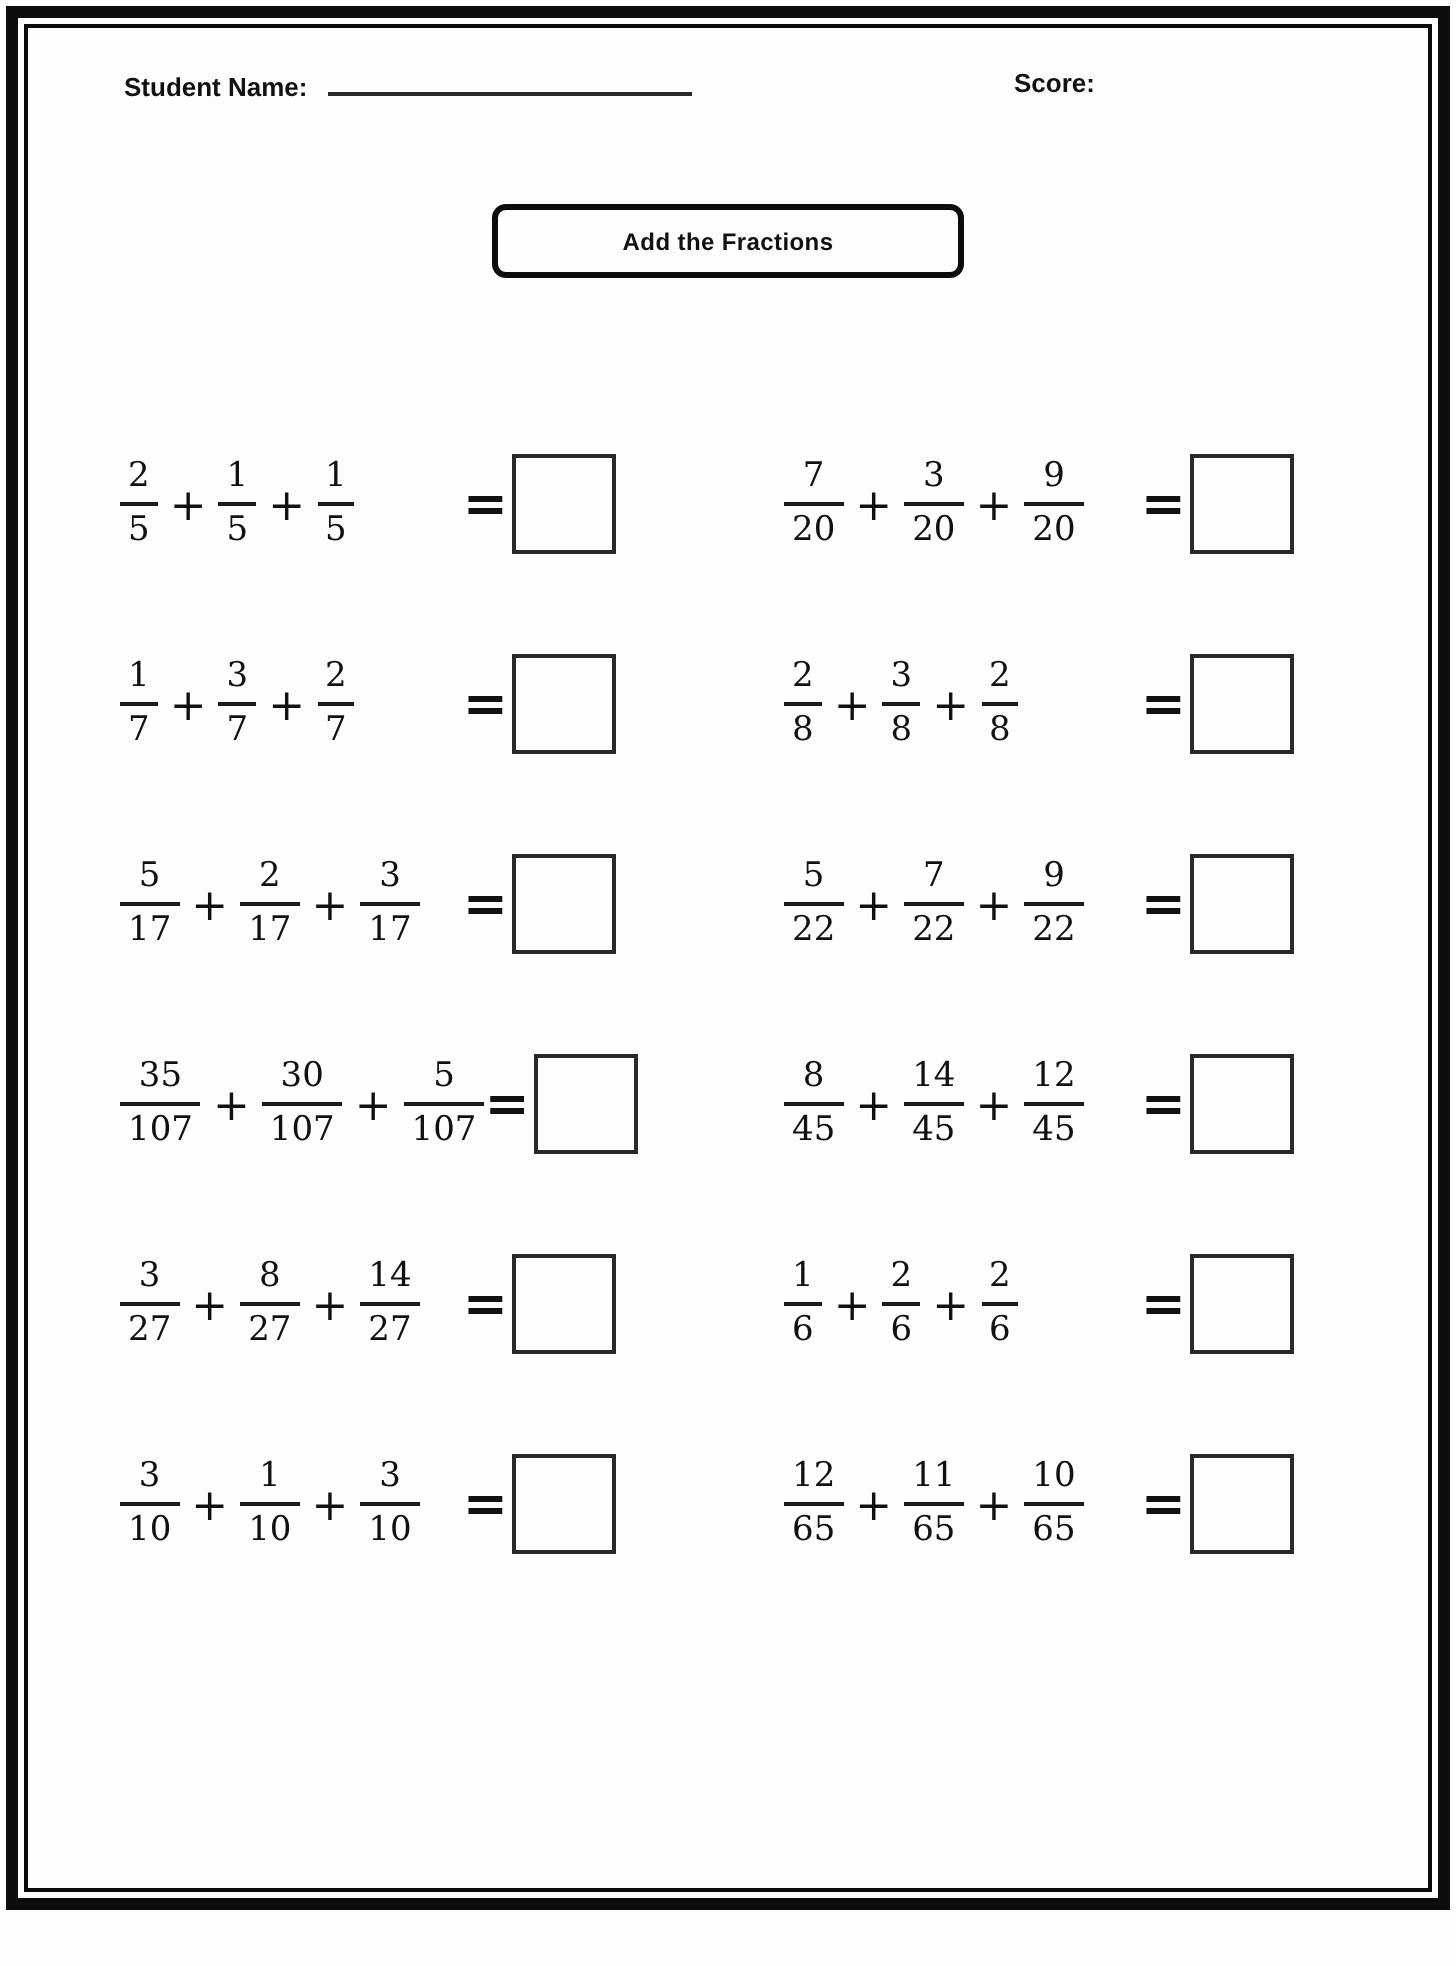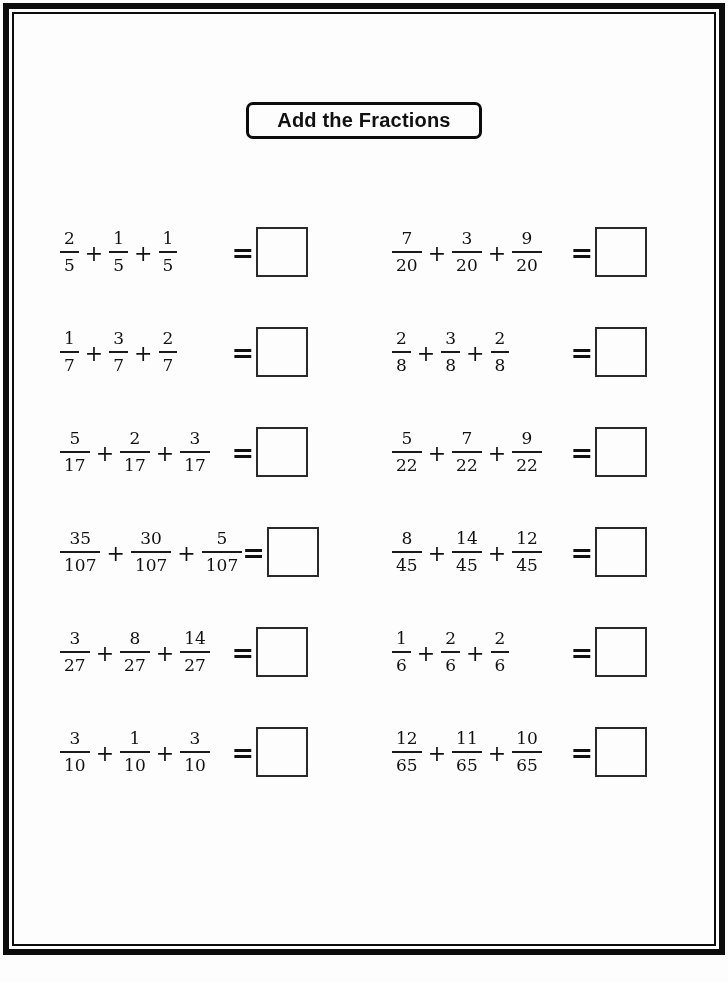--- a/index.html
+++ b/index.html
@@ -42,21 +42,21 @@
   .title-box {
     position: absolute;
     left: 50%; top: 88px;
     transform: translateX(-50%);
     width: 236px; height: 37px;
     border: 3px solid #0c0c0c;
     border-radius: 7px;
     display: flex; align-items: center; justify-content: center;
     background: #fdfdfd;
   }
-  .title-text { font-weight: bold; font-size: 20px; letter-spacing: 0.2px; }
+  .title-text { font-weight: bold; font-size: 12px; letter-spacing: 0.2px; }
   
   .problems {
     position: absolute;
     top: 188px; left: 46px;
     display: grid;
     grid-template-columns: 248px 255px;
     column-gap: 84px;
   }
   .problem {
     height: 100px;
@@ -110,20 +110,25 @@
     cursor: pointer;
   }
 </style>
 </head>
 <body>
 
 <div class="page">
   <div class="frame">
     <div class="frame-inner">
 
+      <div class="header-row">
+        <span class="student-name-label">Student Name:</span>
+        <span class="name-line"></span>
+        <span class="score-label">Score:</span>
+      </div>
 
       <div class="title-box">
         <span class="title-text">Add the Fractions</span>
       </div>
 
       <div class="problems" id="problems">
   <div class="problem">
     <div class="expression">
   <span class="frac">
                 <span class="num">2</span>

